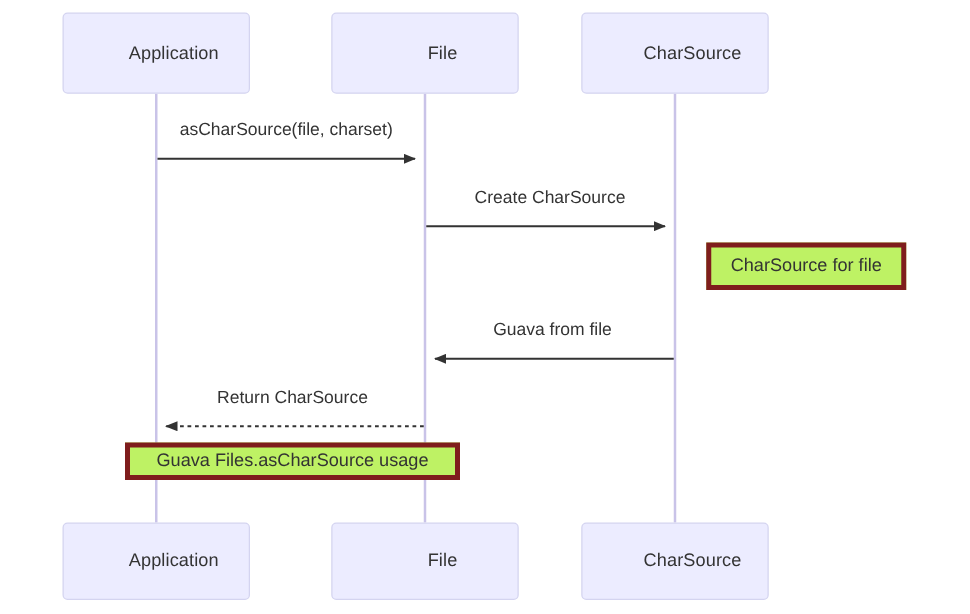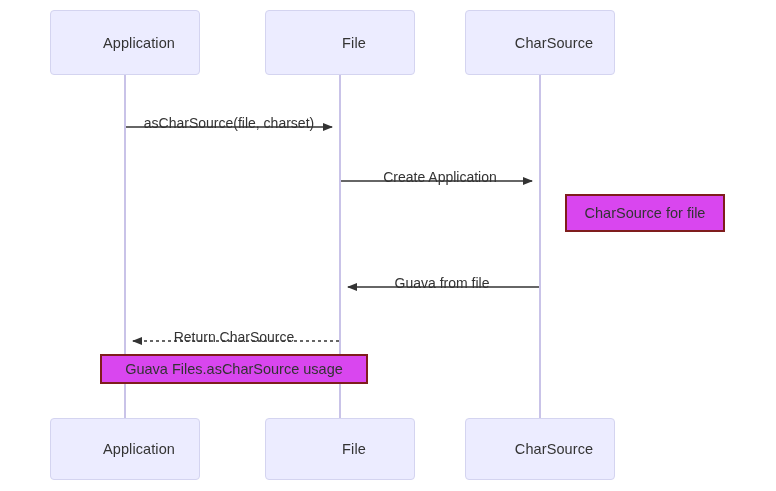--- a/index.html
+++ b/index.html
@@ -42,40 +42,39 @@
   .participant-label {
     font-size: 14.5px;
     color: #333333;
     letter-spacing: 0.1px;
     white-space: nowrap;
   }
   
   .note {
     position: absolute;
     box-sizing: border-box;
-    background: #d946ef;
-    border: 2px solid #7f1d1d;
+    background: #bef264;
+    border: 4px solid #7f1d1d;
     display: flex;
     align-items: center;
     justify-content: center;
   }
   .note-label {
     font-size: 14.5px;
     color: #333333;
     white-space: nowrap;
   }
   
   .msg-label {
     position: absolute;
     font-size: 14px;
     color: #333333;
     white-space: nowrap;
     text-align: left;
     transform: translateX(-50%);
-    margin-top: 20px;
   }
 </style>
 </head>
 <body>
 
 <div id="diagram-root">
 
   <svg class="layer" width="776" height="491" viewBox="0 0 776 491" xmlns="http://www.w3.org/2000/svg">
     <defs>
       <marker id="arrowRight" markerWidth="10" markerHeight="8" refX="9" refY="4" orient="auto" markerUnits="userSpaceOnUse">
@@ -99,21 +98,21 @@
 
       <line x1="539" y1="287" x2="348" y2="287" stroke="#333333" stroke-width="1.6" marker-end="url(#arrowLeft)"></line>
 
       <line x1="339" y1="341" x2="133" y2="341" stroke="#333333" stroke-width="1.6" stroke-dasharray="3,3" marker-end="url(#arrowLeft)"></line>
     </g>
   </svg>
 
   <div class="layer">
     <div class="msg-label" style="left:229px; top:95px;">asCharSource(file, charset)</div>
 
-    <div class="msg-label" style="left:440px; top:149px;">Create Application</div>
+    <div class="msg-label" style="left:440px; top:149px;">Create CharSource</div>
 
     <div class="msg-label" style="left:442px; top:255px;">Guava from file</div>
 
     <div class="msg-label" style="left:234px; top:309px;">Return CharSource</div>
   </div>
 
   <div class="note" style="left:565px; top:194px; width:160px; height:38px;">
     <span class="note-label">CharSource for file</span>
   </div>
 

